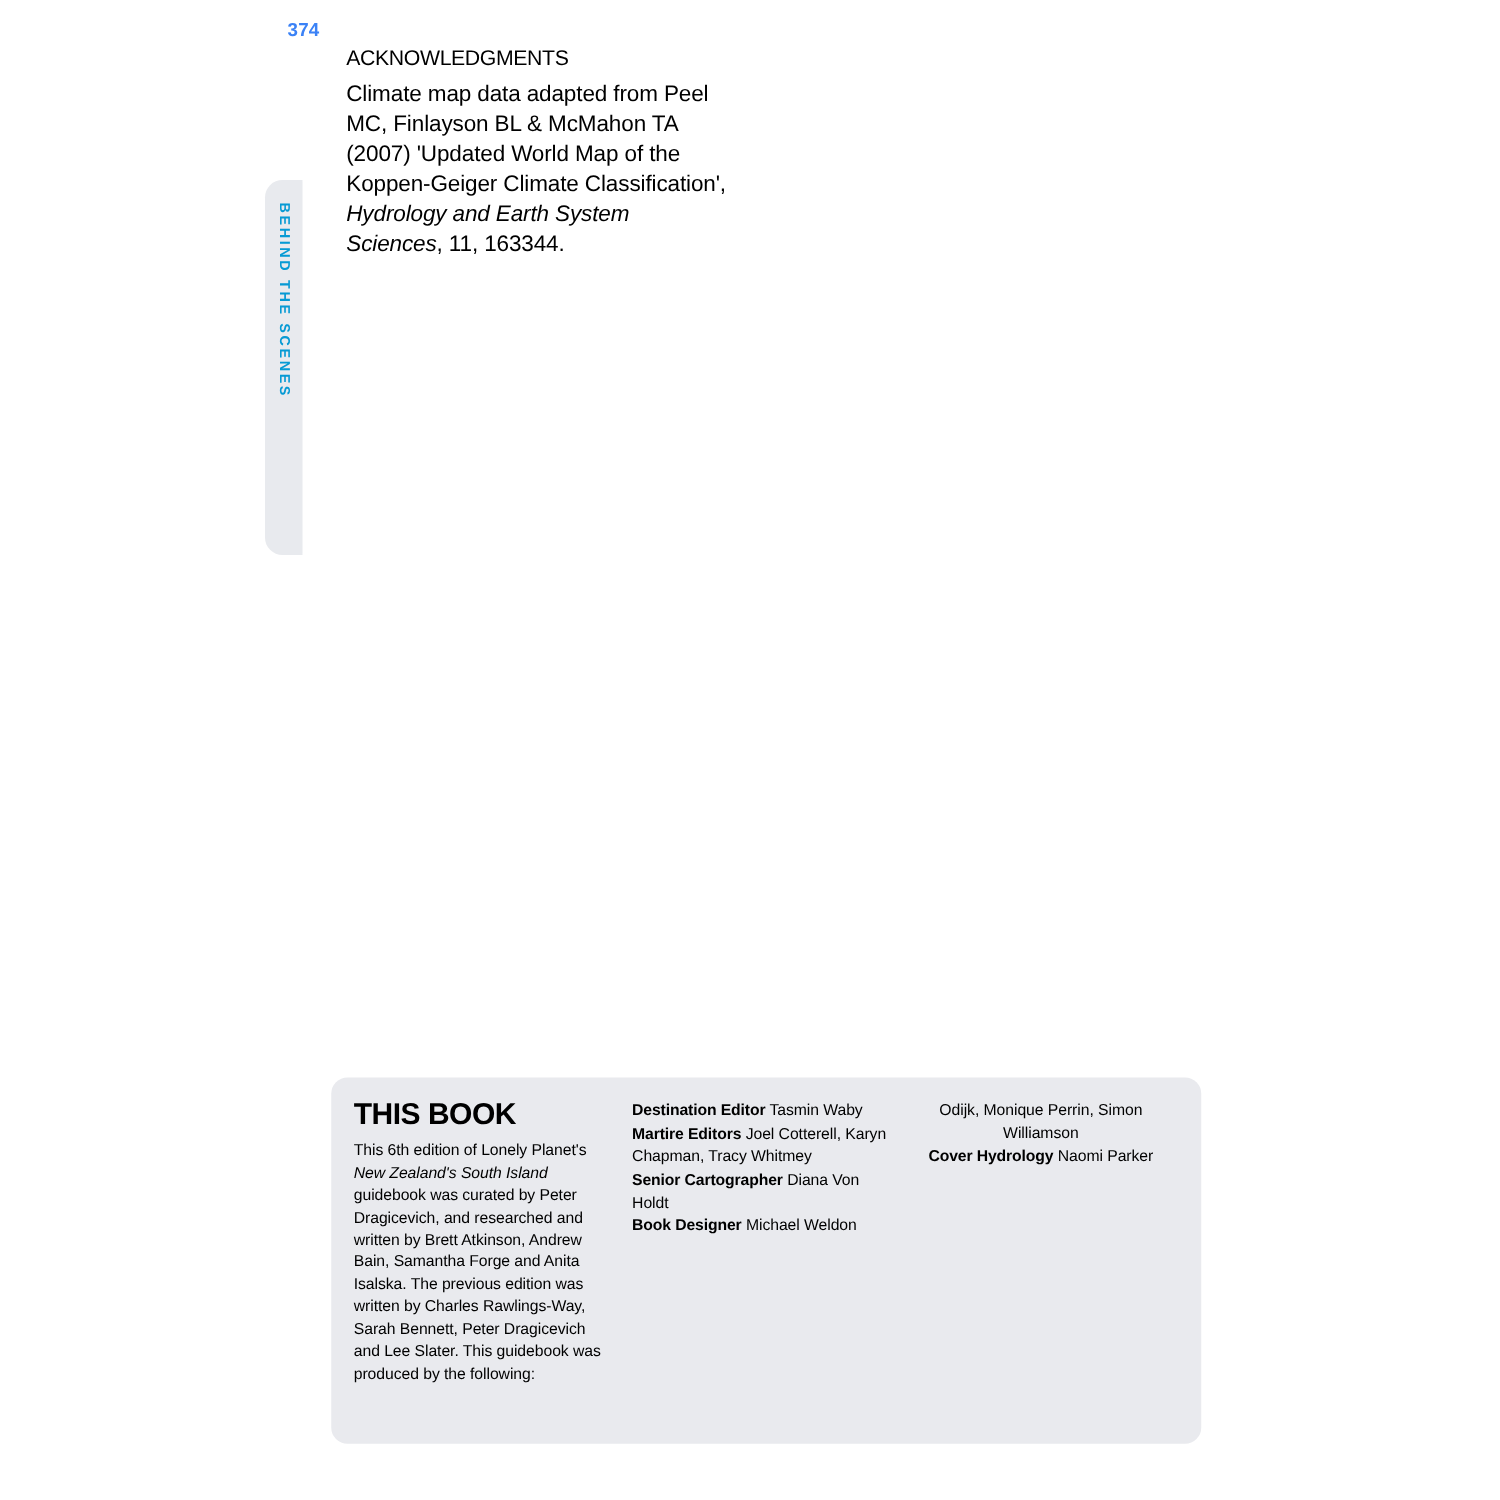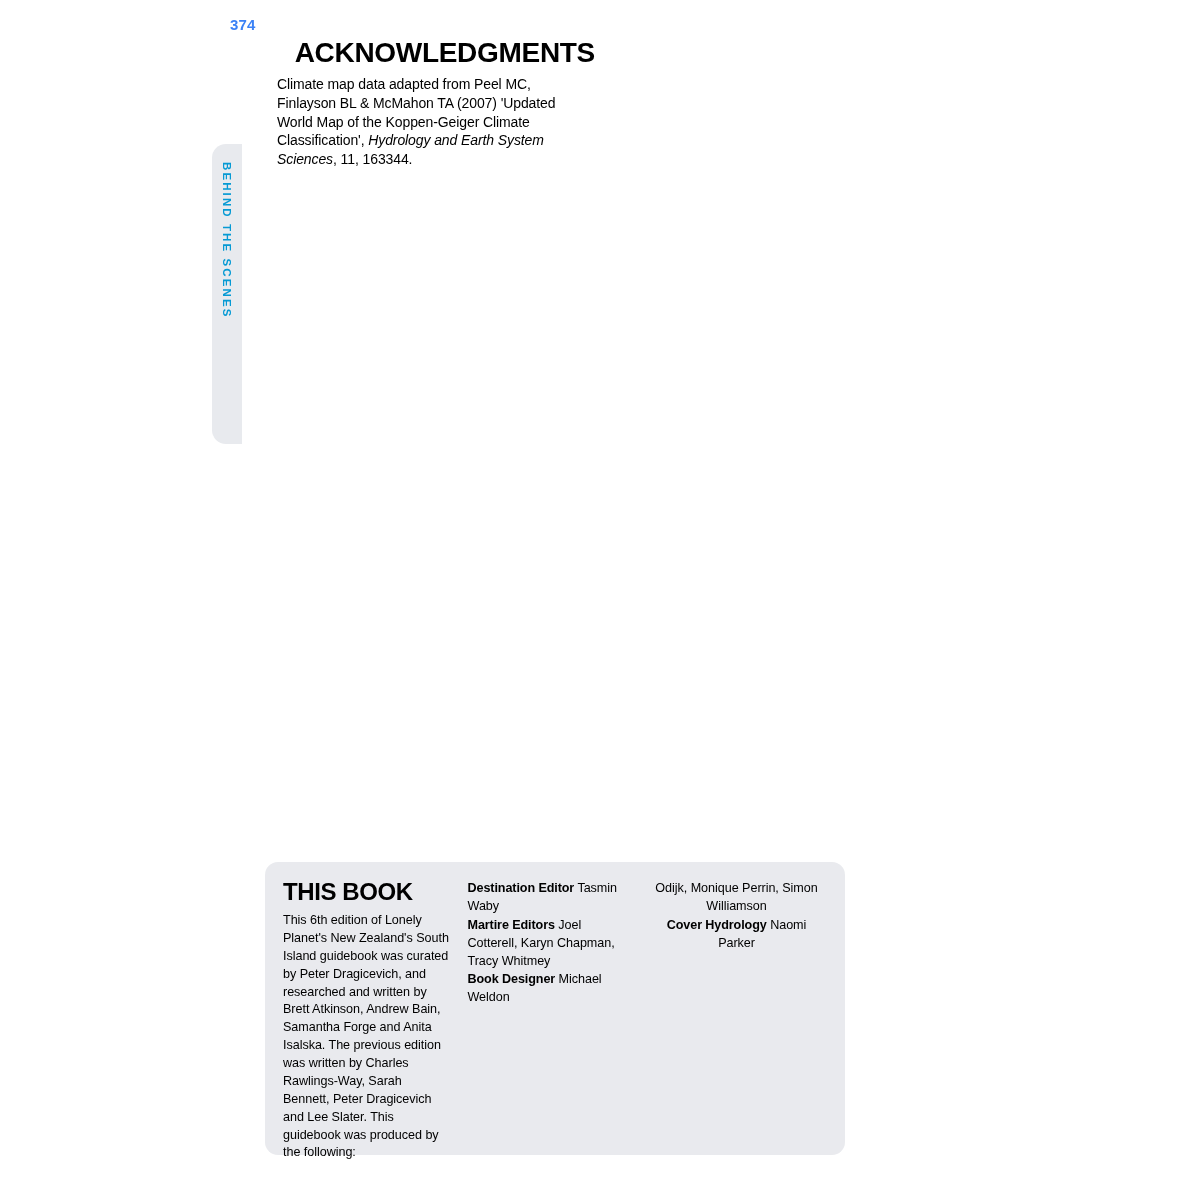--- a/index.html
+++ b/index.html
@@ -64,42 +64,41 @@
   }
 
   
   .ack {
     position: absolute;
     left: 277px;
     top: 38px;
     width: 318px;
   }
   .ack-title {
-    font-size: 28px;
-    font-weight: bold;
+    font-size: 17px;
+    font-weight: normal;
     letter-spacing: -0.3px;
     line-height: 1.05;
     margin: 0 0 8px 0;
-    text-align: right;
   }
   .ack-para {
-    font-size: 14px;
+    font-size: 18px;
     line-height: 1.33;
     margin: 0 12px 9px 0;
     letter-spacing: -0.1px;
   }
   .ack-para:last-child { margin-bottom: 0; }
   .ack-para .em { font-style: italic; }
 
   
   .thisbook {
     position: absolute;
     left: 265px;
     top: 862px;
-    width: 580px;
+    width: 696px;
     height: 293px;
     background: #e9eaee;
     border-radius: 13px;
     box-sizing: border-box;
     padding: 18px 22px 16px 18px;
   }
   .tb-cols {
     display: flex;
     gap: 0;
     height: 100%;
@@ -117,21 +116,21 @@
     letter-spacing: -0.4px;
     margin: 0 0 8px 0;
     line-height: 1;
   }
   .tb-body {
     font-size: 12.6px;
     line-height: 1.42;
     letter-spacing: -0.05px;
     margin: 0;
   }
-  .tb-body .em { }
+  .tb-body .em { font-style: italic; }
 
   .credit {
     font-size: 12.6px;
     line-height: 1.42;
     letter-spacing: -0.05px;
     margin: 0 0 1px 0;
   }
   .credit .role {
     font-weight: bold;
     letter-spacing: -0.1px;
@@ -175,20 +174,23 @@
       </div>
 
       <div class="tb-col tb-col-2">
         <p class="credit">
           <span class="role">Destination Editor</span><span class="names"> Tasmin Waby</span>
         </p>
         <p class="credit">
           <span class="role">Martire Editors</span><span class="names"> Joel Cotterell, Karyn Chapman, Tracy Whitmey</span>
         </p>
         <p class="credit">
+          <span class="role">Senior Cartographer</span><span class="names"> Diana Von Holdt</span>
+        </p>
+        <p class="credit">
           <span class="role">Book Designer</span><span class="names"> Michael Weldon</span>
         </p>
       </div>
 
       <div class="tb-col tb-col-3">
         <p class="cont">Odijk, Monique Perrin, Simon Williamson</p>
         <p class="credit">
           <span class="role">Cover Hydrology</span><span class="names"> Naomi Parker</span>
         </p>
       </div>

